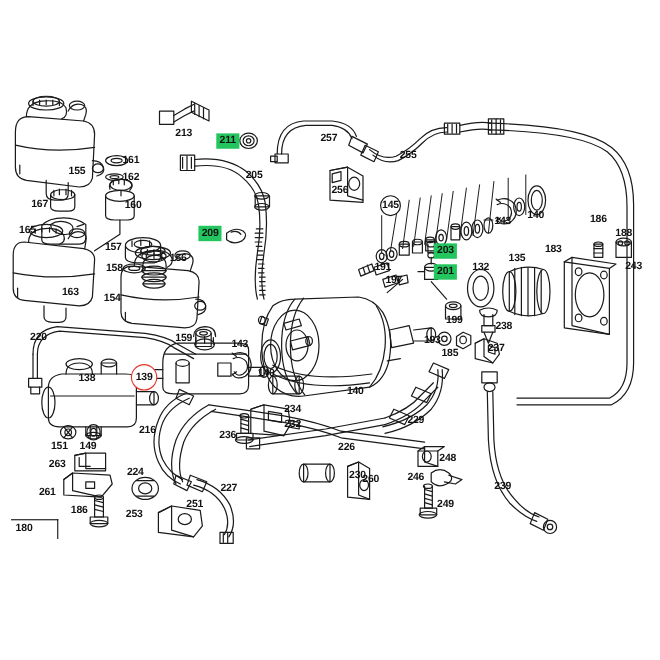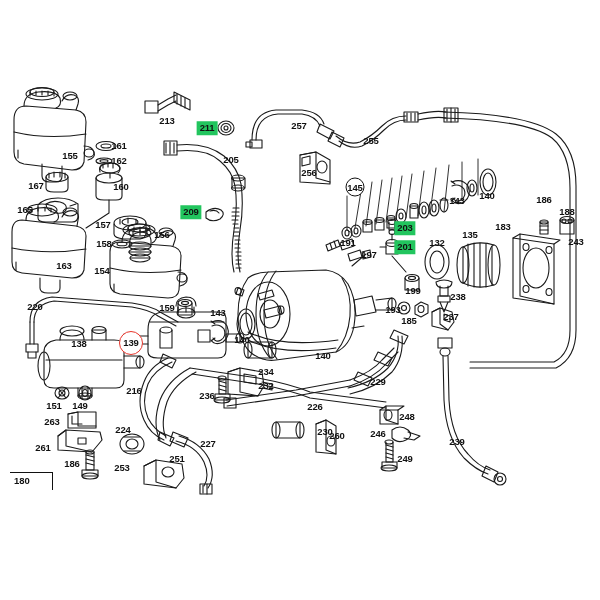--- a/index.html
+++ b/index.html
@@ -641,21 +641,21 @@
       <div class="label hl" style="left: 207px; top: 128px;">211</div>
       <div class="label" style="left: 231px; top: 160px;">205</div>
       <div class="label hl" style="left: 191px; top: 212px;">209</div>
       <div class="label" style="left: 218px; top: 313px;">143</div>
       <div class="label" style="left: 242px; top: 340px;">140</div>
       <div class="label" style="left: 299px; top: 126px;">257</div>
       <div class="label" style="left: 309px; top: 173px;">256</div>
       <div class="label" style="left: 371px; top: 141px;">255</div>
       <div class="label circled" style="left: 355px; top: 187px;">145</div>
       <div class="label" style="left: 348px; top: 243px;">191</div>
-      <div class="label" style="left: 369px; top: 255px;">197</div>
+      <div class="label" style="left: 358px; top: 255px;">197</div>
       <div class="label hl" style="left: 405px; top: 228px;">203</div>
       <div class="label hl" style="left: 405px; top: 247px;">201</div>
       <div class="label" style="left: 413px; top: 291px;">199</div>
       <div class="label" style="left: 393px; top: 310px;">193</div>
       <div class="label" style="left: 409px; top: 321px;">185</div>
       <div class="label" style="left: 437px; top: 243px;">132</div>
       <div class="label" style="left: 470px; top: 235px;">135</div>
       <div class="label" style="left: 503px; top: 227px;">183</div>
       <div class="label" style="left: 544px; top: 200px;">186</div>
       <div class="label" style="left: 567px; top: 212px;">188</div>

